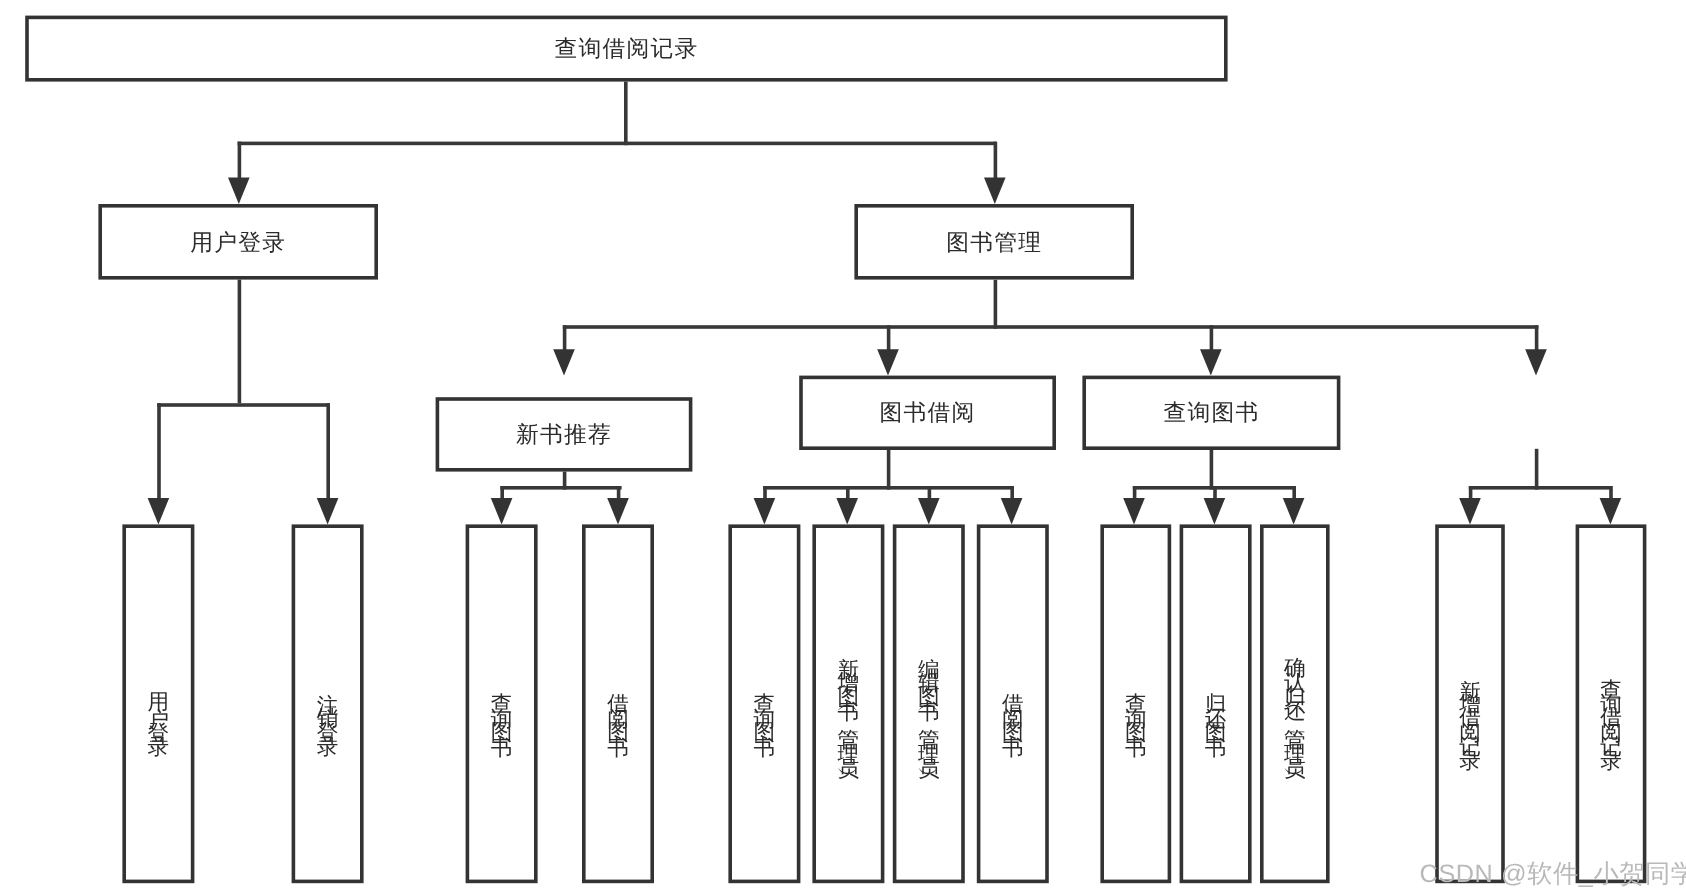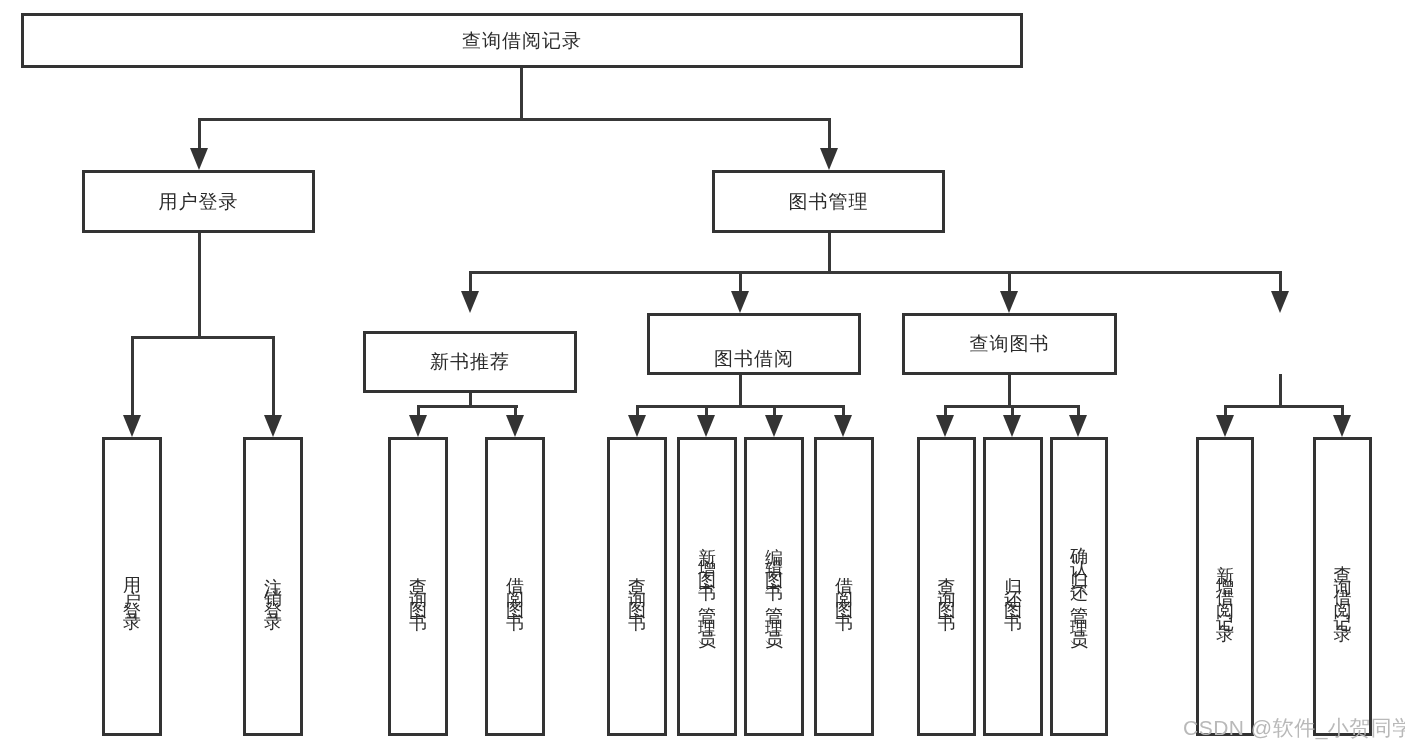--- a/index.html
+++ b/index.html
@@ -59,21 +59,21 @@
     font-size: 18px;
     letter-spacing: 12px;
     line-height: 1;
     color: #2b2b2b;
     white-space: nowrap;
   }
   
   #n-user-login    { left: 82px; }
   #n-book-mgmt     { left: 712px; }
   #n-recommend     { left: 363px; margin-top: 18px; }
-  #n-borrowing     { left: 647px; align-items: flex-end; }
+  #n-borrowing     { left: 666px; }
   #n-current       { left: 902px; width: 215px; }
   #n-records       { left: 1173px; }
 
   #lf-user-login   { left: 102px; }
   #lf-logout       { left: 243px; }
   #lf-query-1      { left: 388px; }
   #lf-borrow-1     { left: 485px; }
   #lf-query-2      { left: 607px; }
   #lf-add-book     { left: 677px; }
   #lf-edit-book    { left: 744px; }

